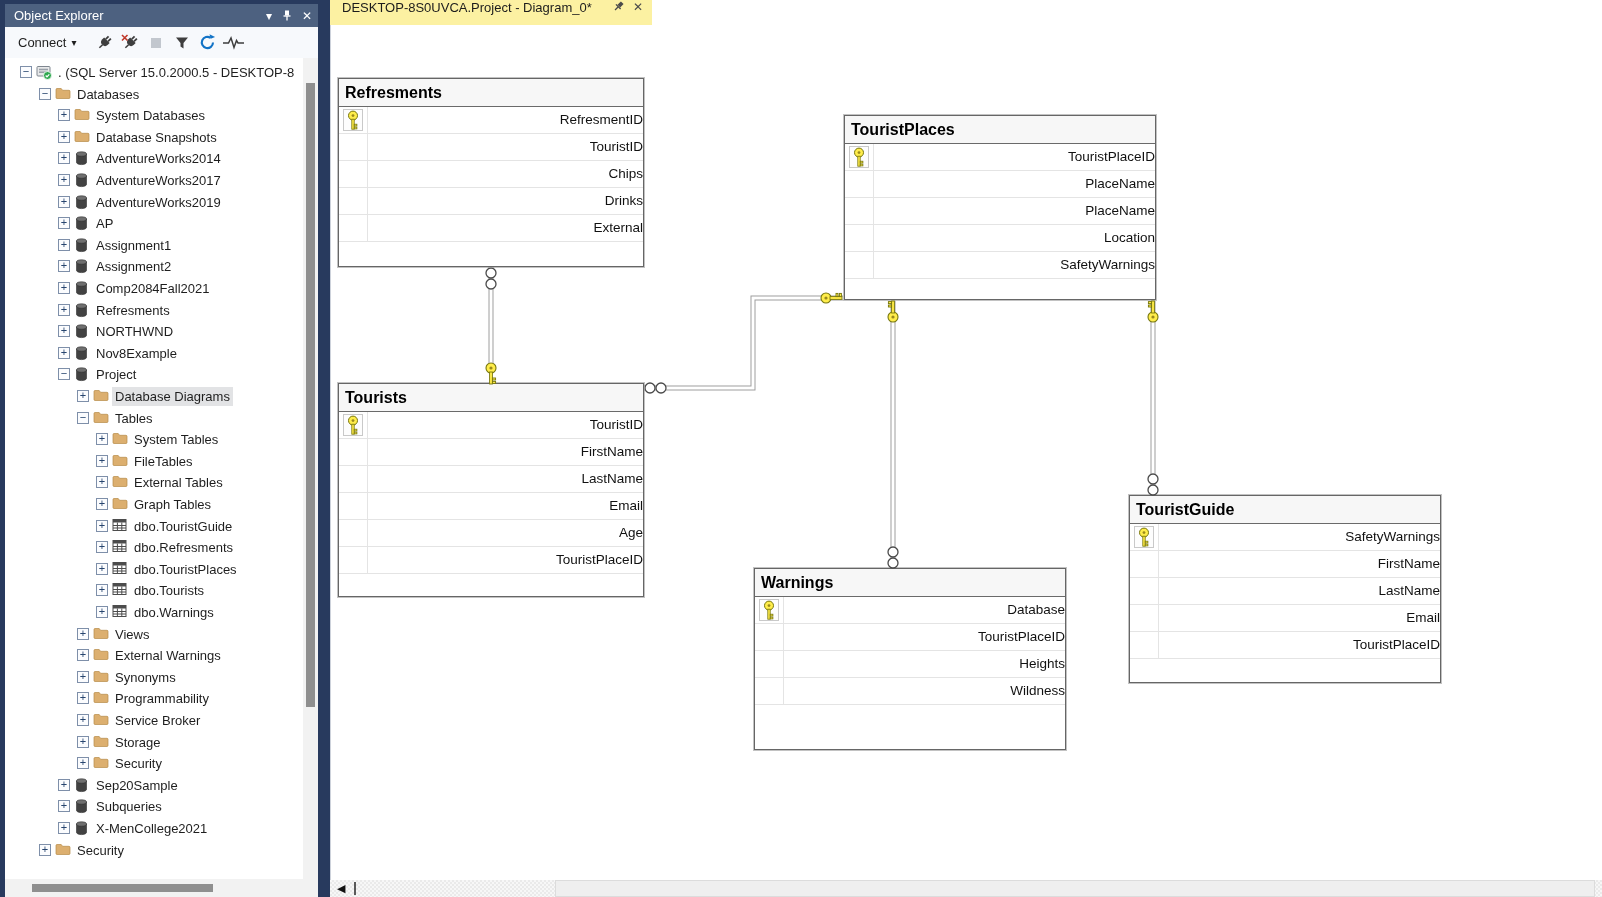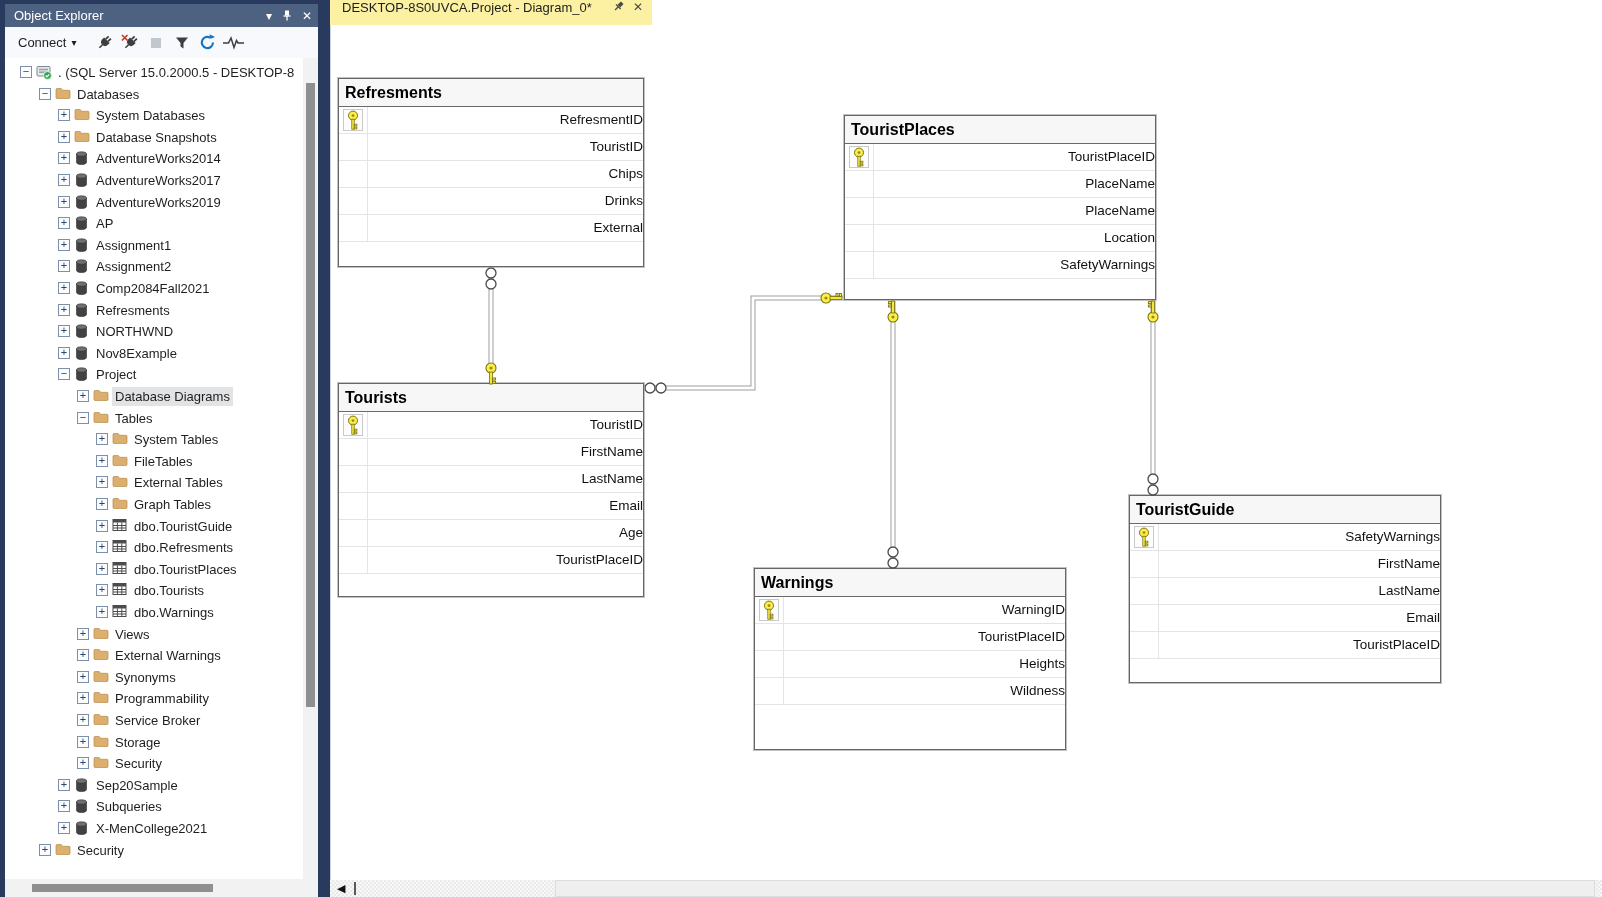--- a/index.html
+++ b/index.html
@@ -679,21 +679,21 @@
             <span class="kbox">
               <svg width="12" height="20" viewBox="-6 -5.6 12 20">
                 <circle cx="0" cy="0" r="4.5" fill="#FFED4A" stroke="#77760B" stroke-width="1"></circle>
                 <circle cx="0" cy="0" r="1.4" fill="#9B8A1C"></circle>
                 <rect x="-1.2" y="3.6" width="2.4" height="10" fill="#FFED4A" stroke="#77760B" stroke-width="0.8"></rect>
                 <rect x="1.2" y="8.6" width="2.7" height="1.8" fill="#FFED4A" stroke="#77760B" stroke-width="0.8"></rect>
                 <rect x="1.2" y="11.5" width="2.7" height="1.8" fill="#FFED4A" stroke="#77760B" stroke-width="0.8"></rect>
               </svg>
             </span>
           </span>
-          <span class="dcol">WarningID</span>
+          <span class="dcol">Database</span>
         </div>
         <div class="drow">
           <span class="dsel"></span>
           <span class="dcol">TouristPlaceID</span>
         </div>
         <div class="drow">
           <span class="dsel"></span>
           <span class="dcol">Heights</span>
         </div>
         <div class="drow">

